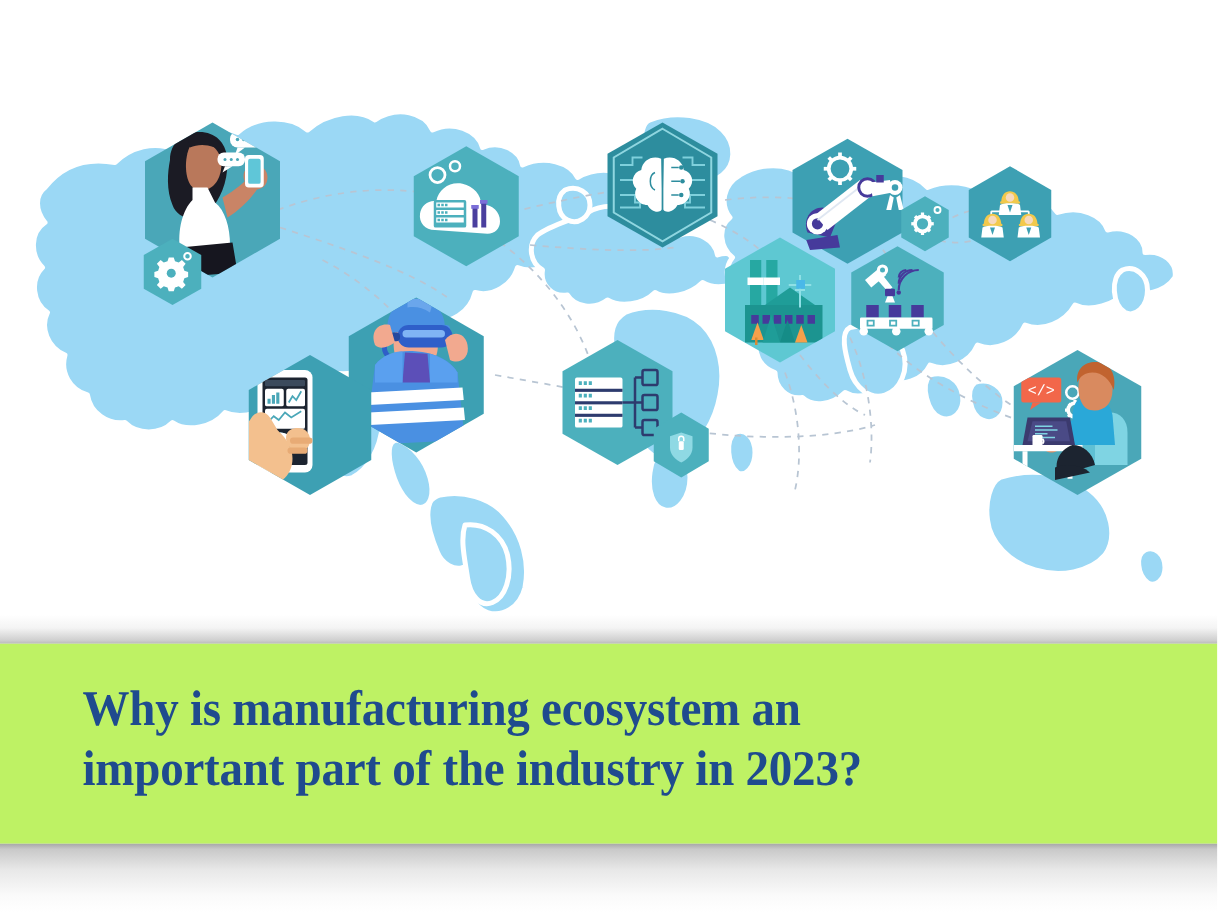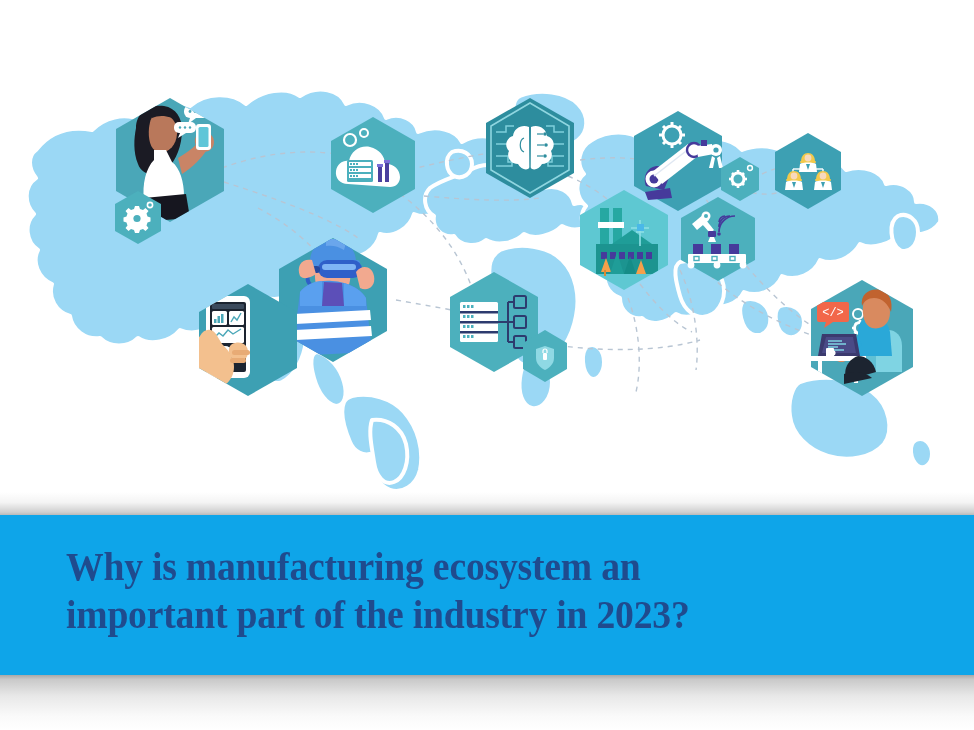--- a/index.html
+++ b/index.html
@@ -28,21 +28,21 @@
   
   #banner-wrap{
     position:absolute; left:0; top:492px; width:974px; height:238px;
   }
   .band-top{
     position:absolute; left:0; top:0; width:974px; height:23px;
     background:linear-gradient(to bottom,#ffffff 0%,#f4f4f4 45%,#cfcfcf 88%,#b9b9b9 100%);
   }
   .banner{
     position:absolute; left:0; top:23px; width:974px; height:160px;
-    background:#0ea5e9;
+    background:#bef264;
   }
   .band-bottom{
     position:absolute; left:0; top:183px; width:974px; height:55px;
     background:linear-gradient(to bottom,#a8a8a8 0%,#c9c9c9 8%,#e8e8e8 38%,#fafafa 75%,#ffffff 100%);
   }
   .banner-title{
     position:absolute;
     left:66px; top:28px; width:850px;
     font-family:"Liberation Serif", serif;
     font-weight:bold;

